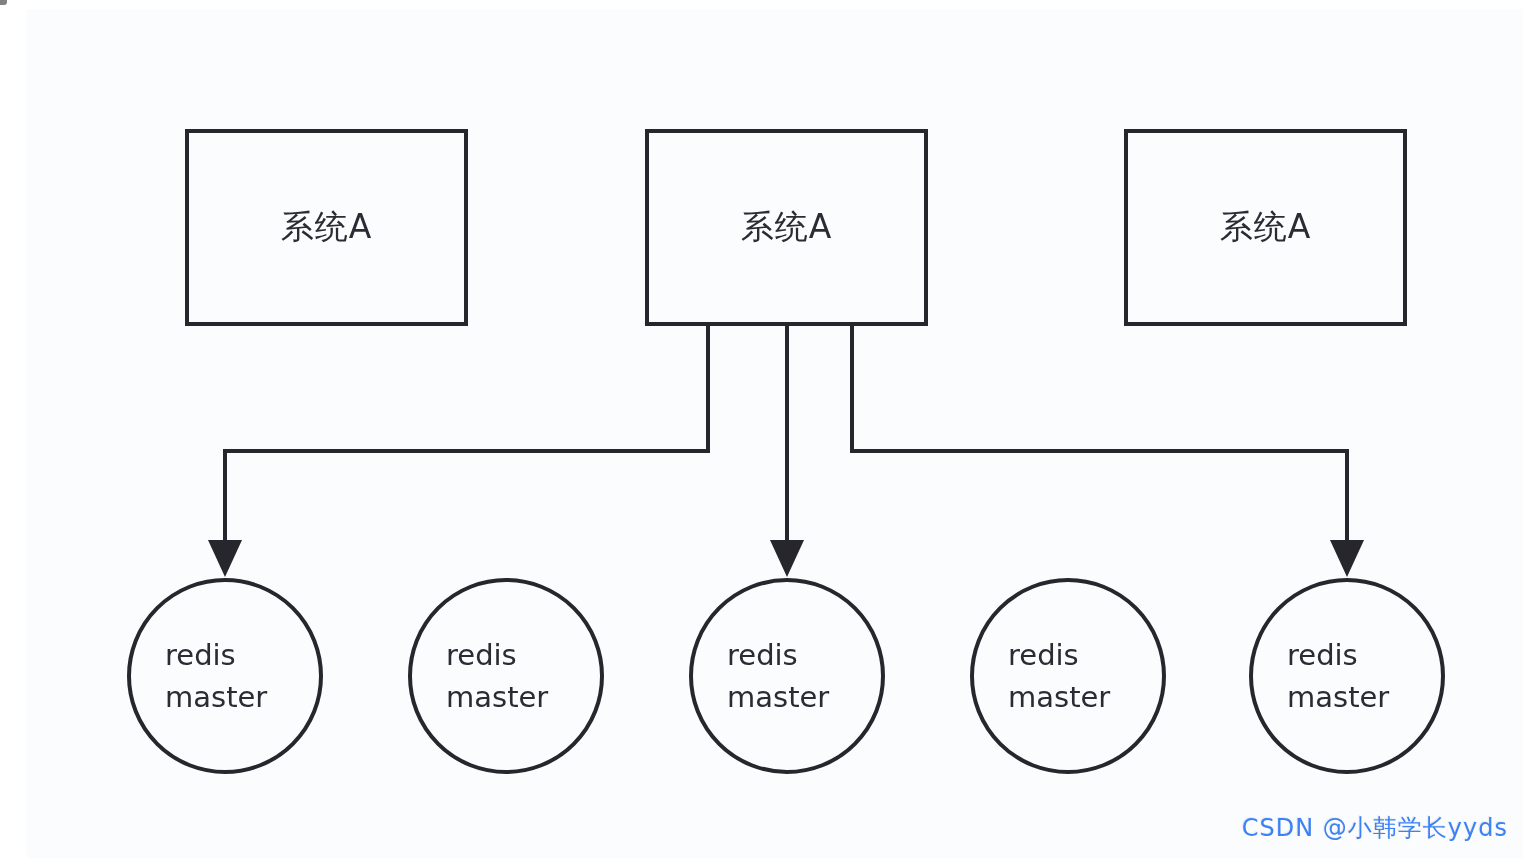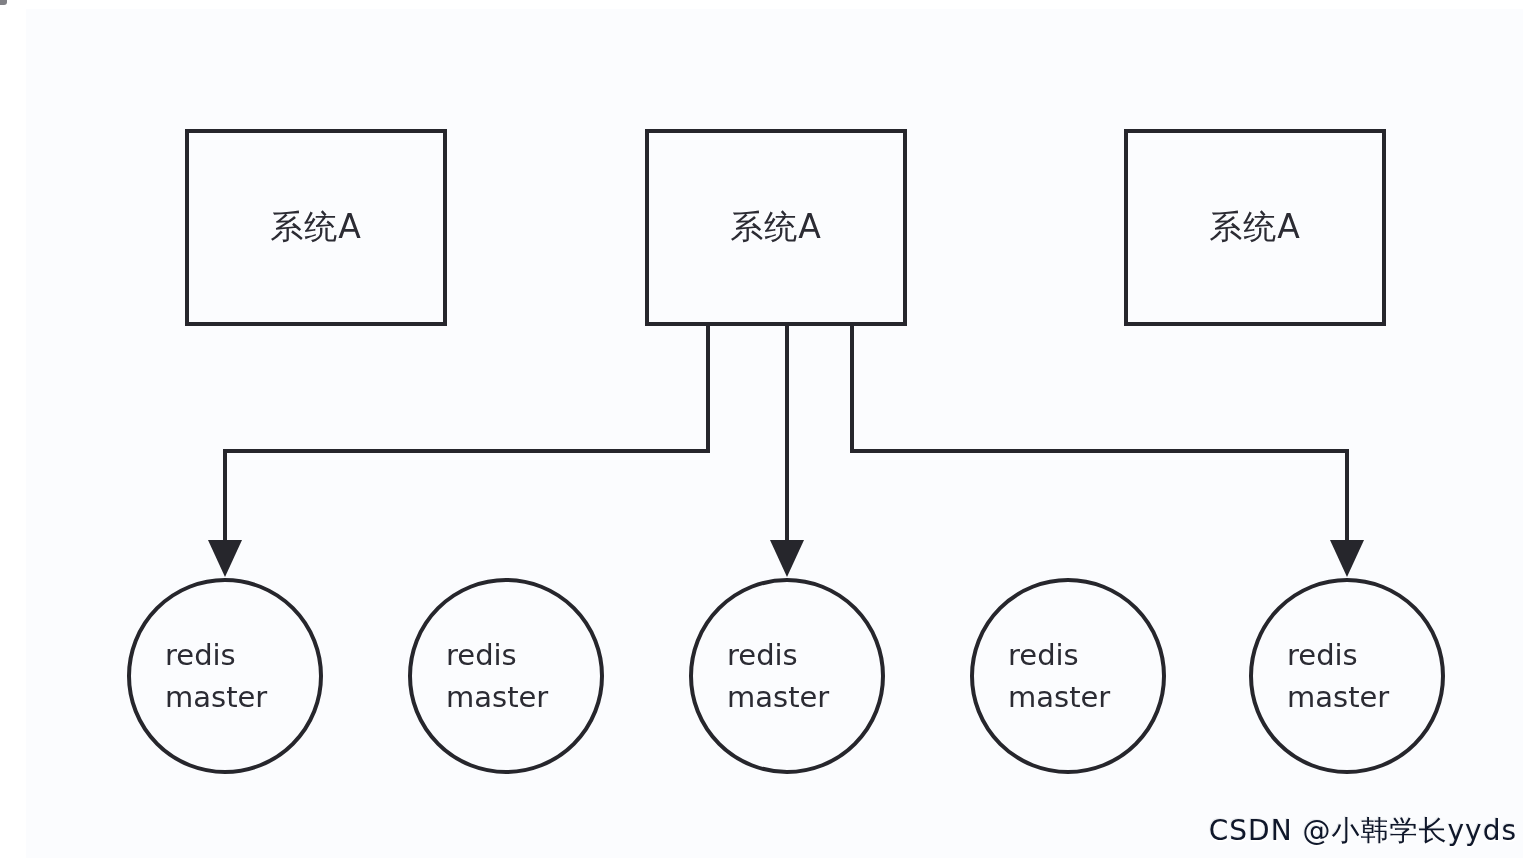--- a/index.html
+++ b/index.html
@@ -31,21 +31,21 @@
   .corner-artifact {
     position: absolute;
     left: 0; top: 0;
     width: 7px; height: 5px;
     background: #6a6a70;
     border-radius: 0 0 3px 0;
     opacity: .85;
   }
   .sys-box {
     position: absolute;
-    width: 262px;
+    width: 283px;
     height: 197px;
     border: 4px solid #26262c;
     background: #fbfcfe;
     box-sizing: border-box;
     display: flex;
     align-items: center;
     justify-content: center;
   }
   .sys-box-label {
     font-size: 33px;
@@ -83,24 +83,24 @@
     fill: none;
     stroke: #26262c;
     stroke-width: 4;
   }
   .connector-layer polygon {
     fill: #26262c;
     stroke: none;
   }
   .watermark {
     position: absolute;
-    right: 6px;
+    right: 15px;
     top: 812px;
-    font-size: 28px;
-    color: #0f172a;
+    font-size: 24px;
+    color: #3b82f6;
     letter-spacing: 1px;
     text-shadow: -1px -1px 0 #e9ebee, 1px 2px 1px #ffffff;
   }
   
   #sys1 { left: 185px;  top: 129px; }
   #sys2 { left: 645px;  top: 129px; }
   #sys3 { left: 1124px; top: 129px; }
   
   #node1 { left: 127px;  top: 578px; }
   #node2 { left: 408px;  top: 578px; }

